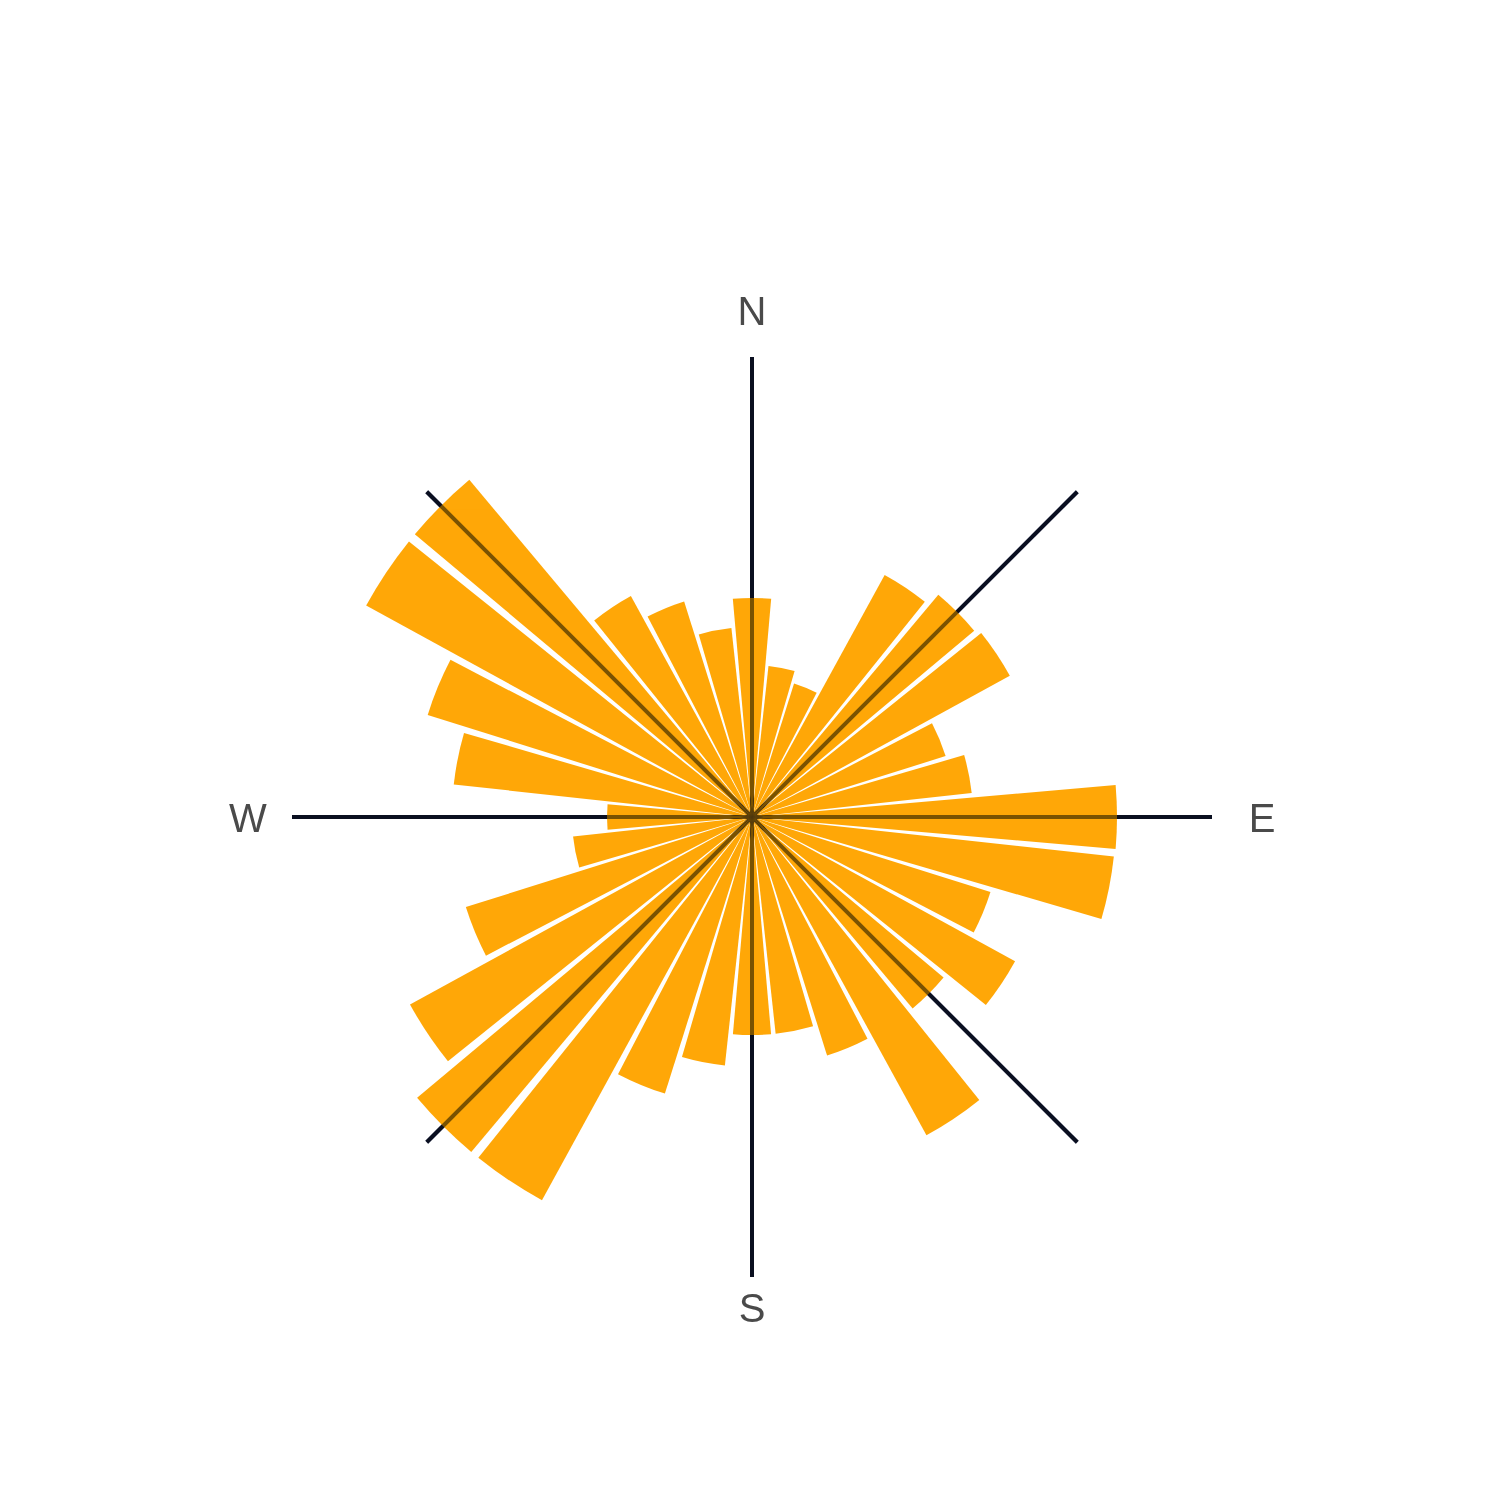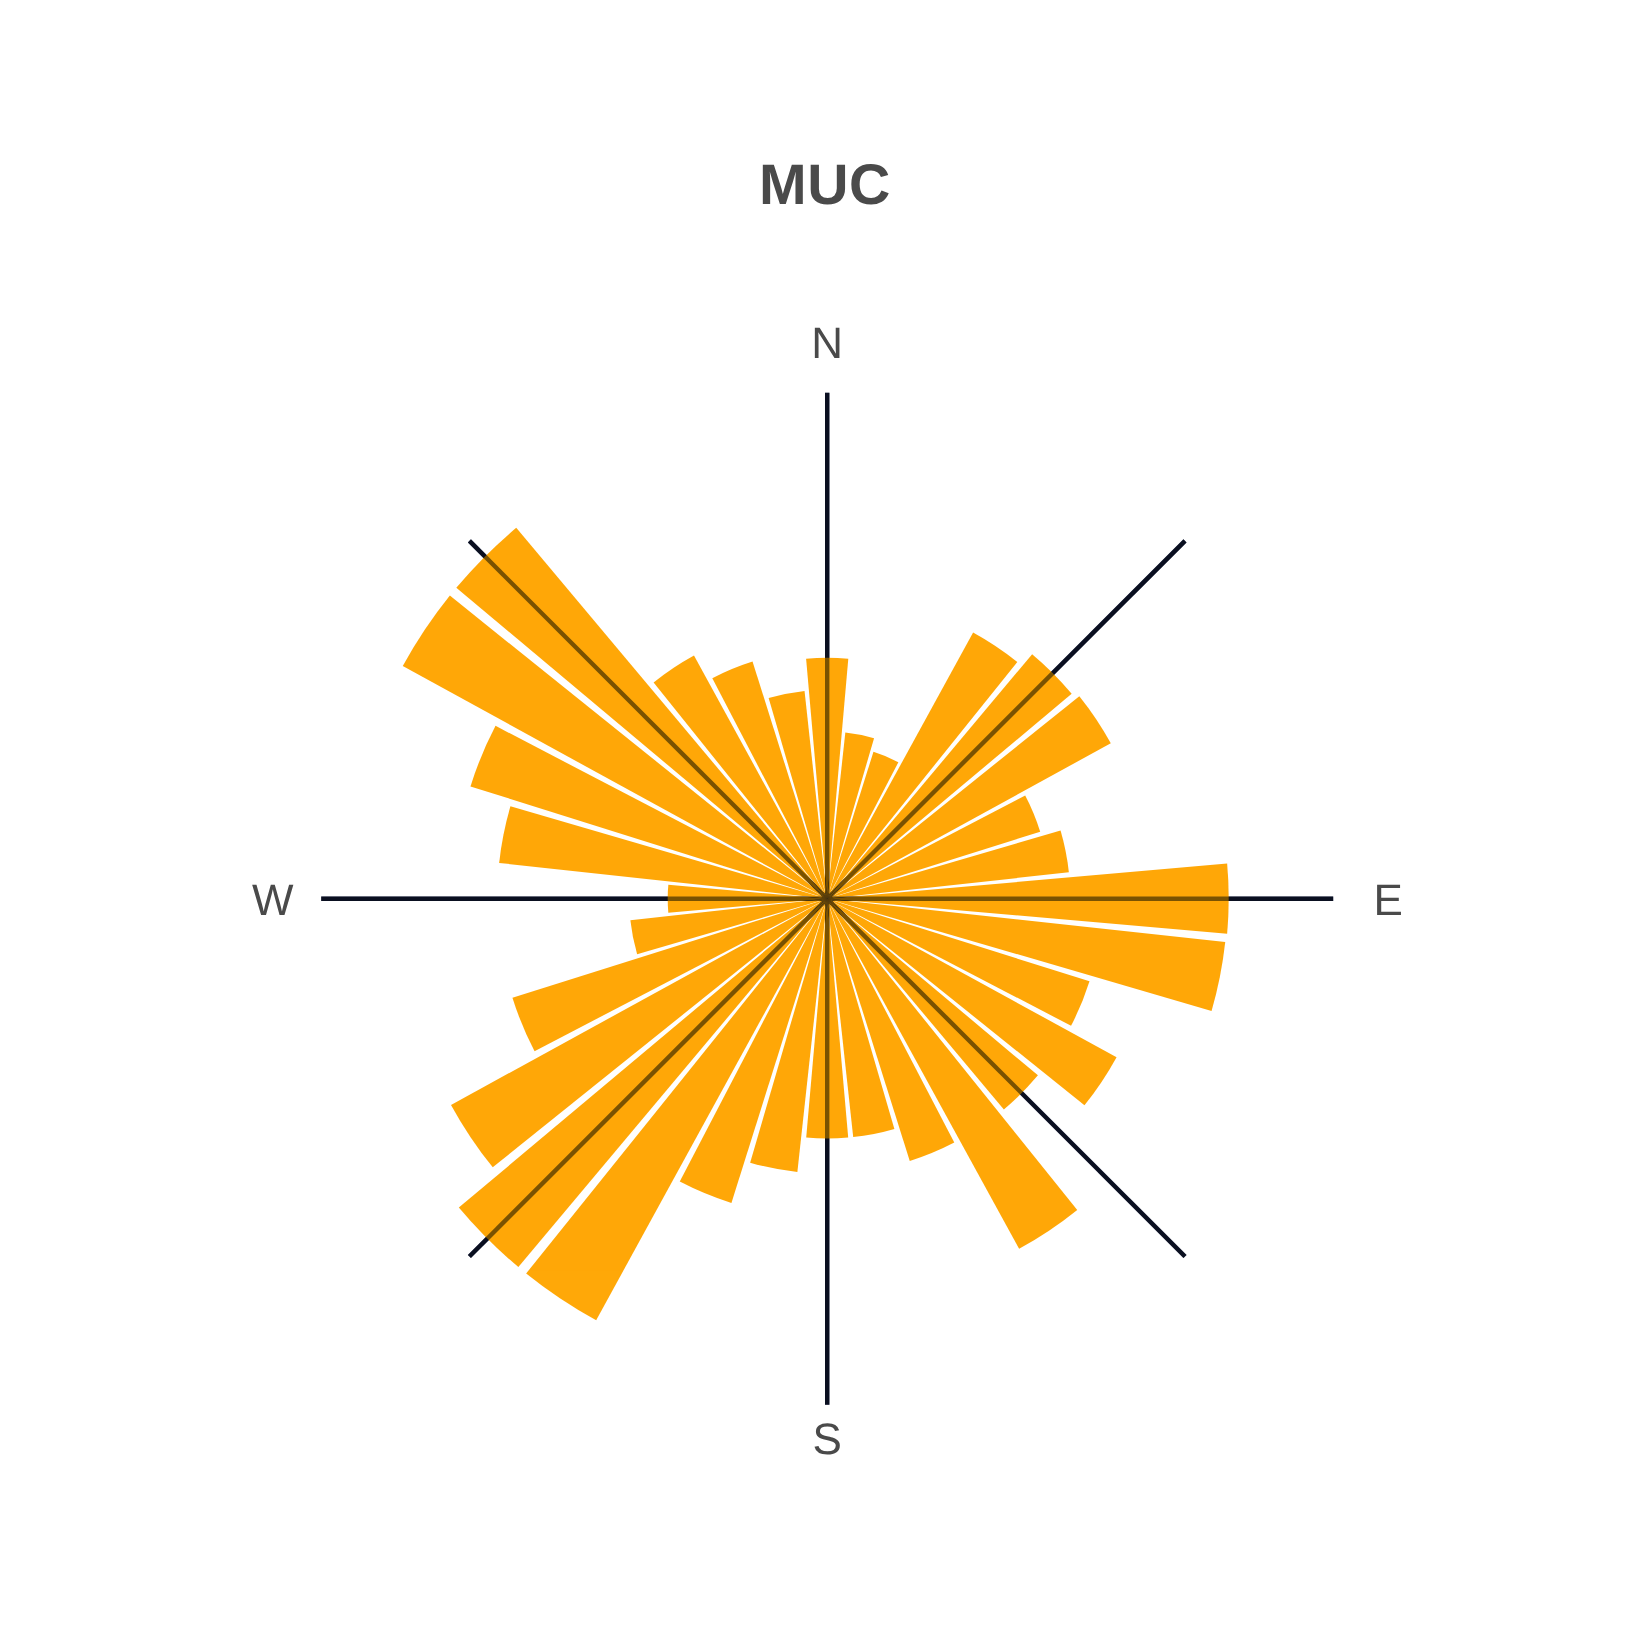--- a/index.html
+++ b/index.html
@@ -47,21 +47,20 @@
     font-size: 40px;
     fill: #4a4a4a;
     font-weight: normal;
   }
 </style>
 </head>
 <body>
 
 <div id="figure">
 
-  <div class="chart-title" style="top:138px;">MUC</div>
 
   <svg id="rose" viewBox="0 0 1500 1500">
     <g id="spokes" style="mix-blend-mode:multiply;">
         <line x1="752" y1="817" x2="752.00" y2="357.00" stroke="#141C38" stroke-width="4"></line>
         <line x1="752" y1="817" x2="1077.27" y2="491.73" stroke="#141C38" stroke-width="4"></line>
         <line x1="752" y1="817" x2="1212.00" y2="817.00" stroke="#141C38" stroke-width="4"></line>
         <line x1="752" y1="817" x2="1077.27" y2="1142.27" stroke="#141C38" stroke-width="4"></line>
         <line x1="752" y1="817" x2="752.00" y2="1277.00" stroke="#141C38" stroke-width="4"></line>
         <line x1="752" y1="817" x2="426.73" y2="1142.27" stroke="#141C38" stroke-width="4"></line>
         <line x1="752" y1="817" x2="292.00" y2="817.00" stroke="#141C38" stroke-width="4"></line>

